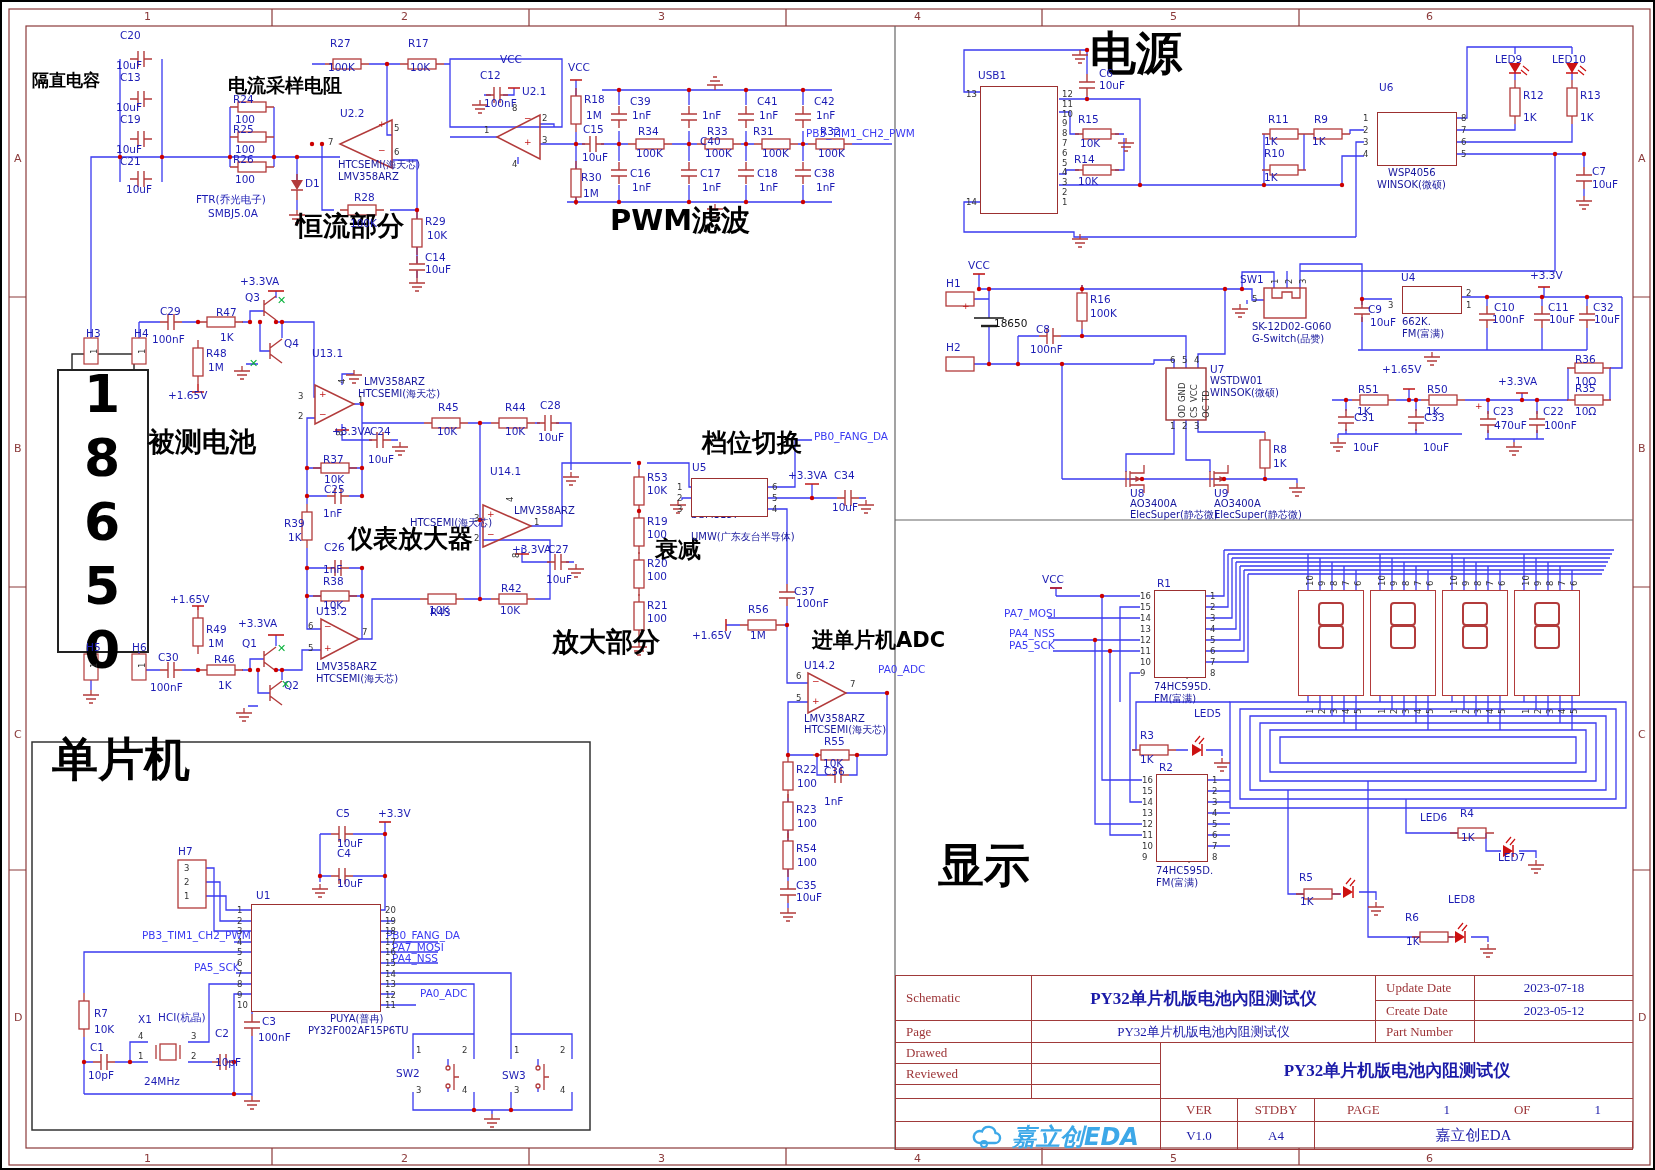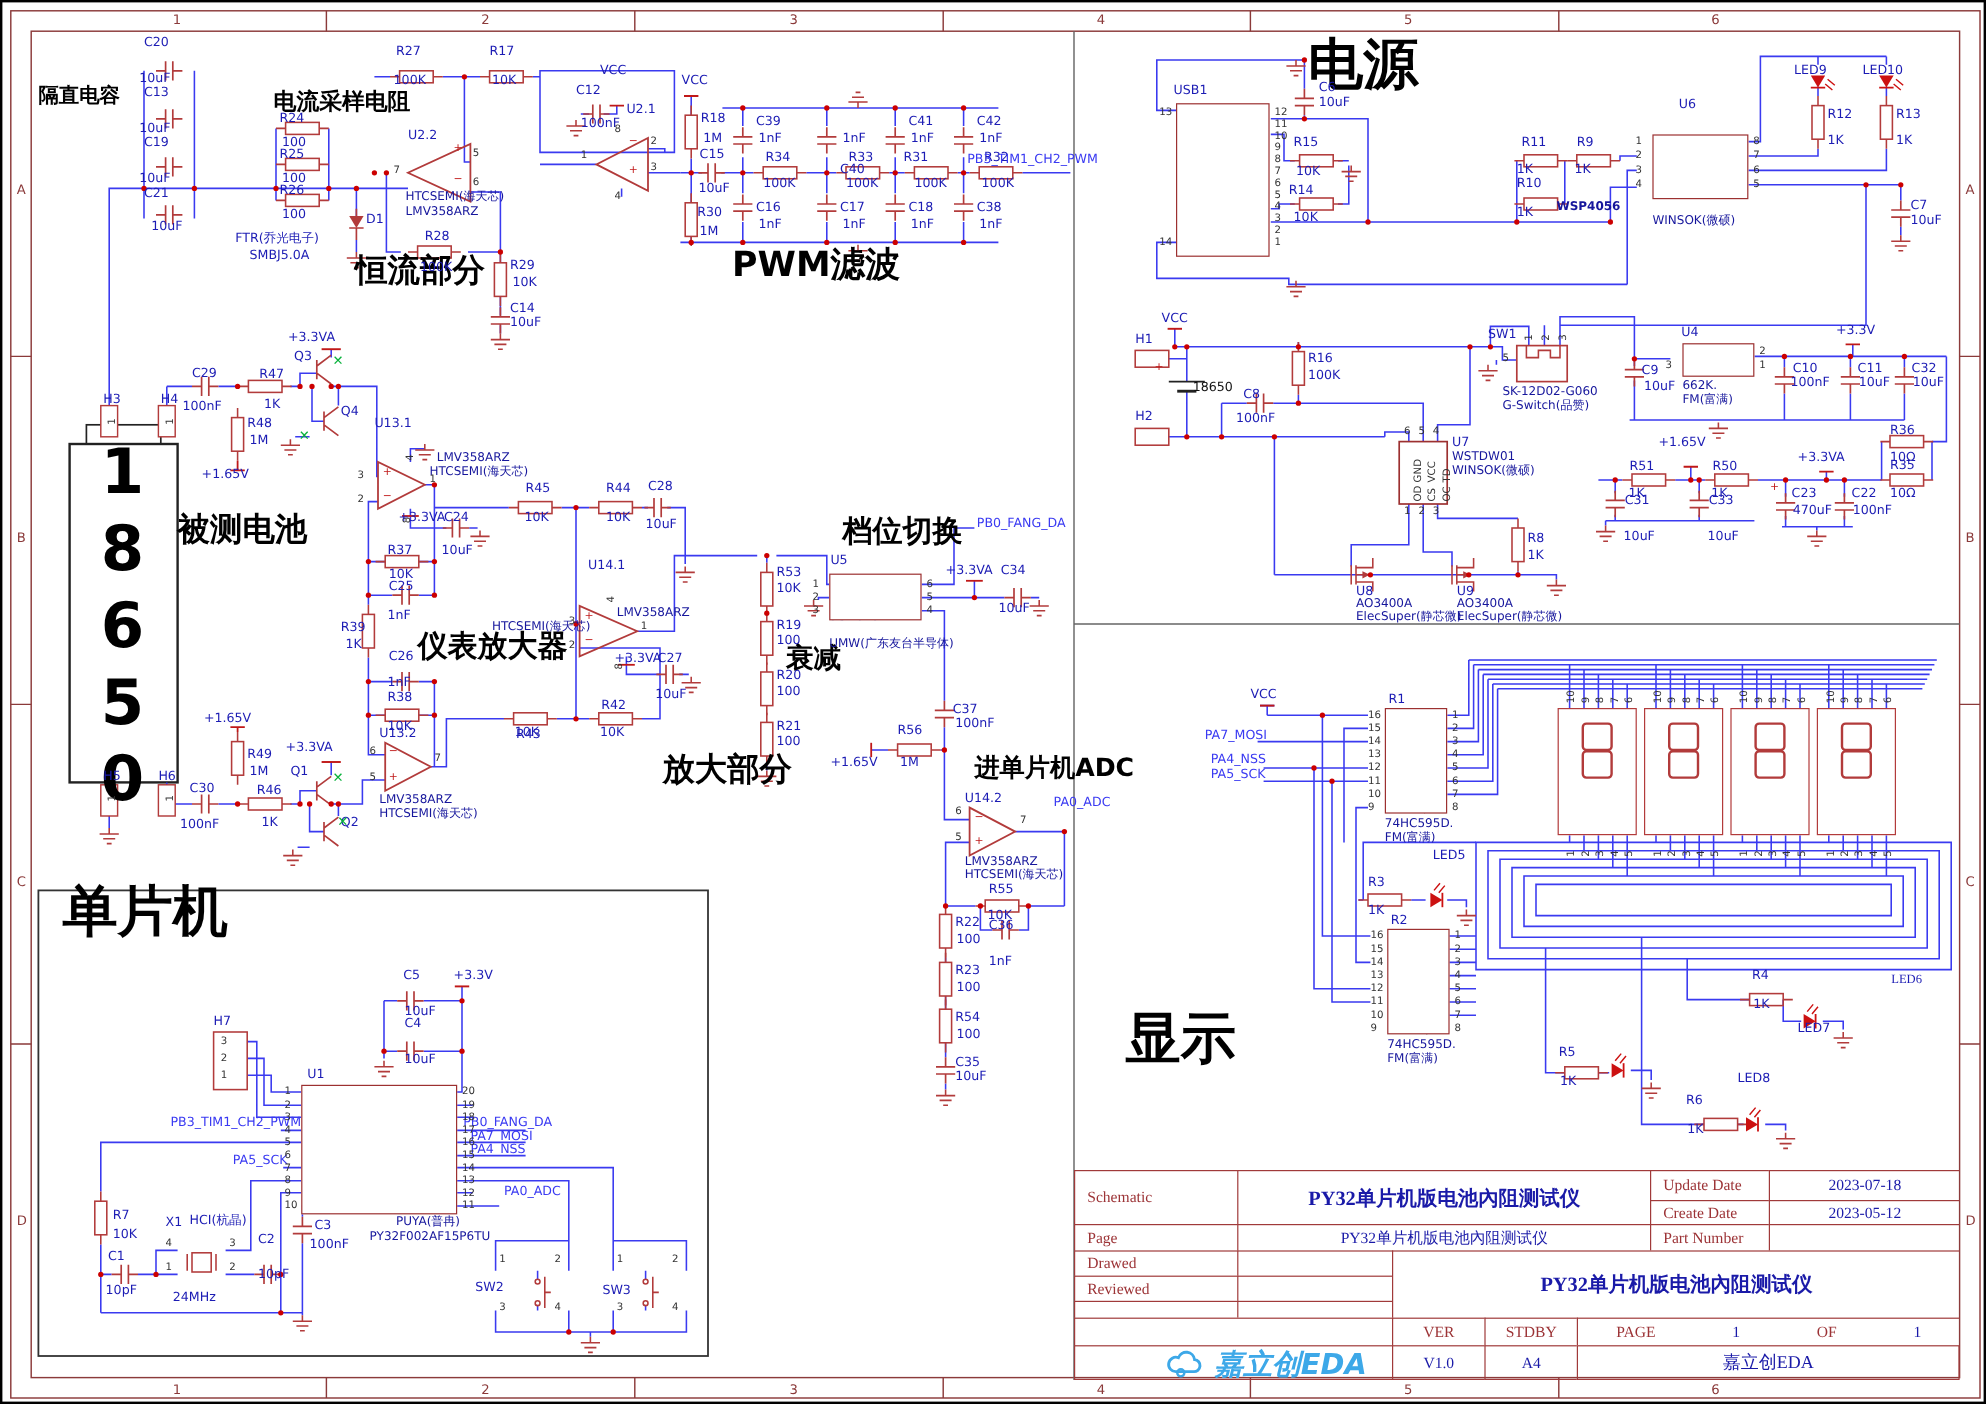--- a/index.html
+++ b/index.html
@@ -776,21 +776,21 @@
       <span class="q" style="left: 558px; top: 1084px;">4</span>
       <span class="r" style="left: 1040px; top: 572px;">VCC</span>
       <span class="n" style="left: 1002px; top: 606px;">PA7_MOSI</span>
       <span class="n" style="left: 1007px; top: 626px;">PA4_NSS</span>
       <span class="n" style="left: 1007px; top: 638px;">PA5_SCK</span>
       <span class="r" style="left: 1138px; top: 728px;">R3</span>
       <span class="r" style="left: 1138px; top: 752px;">1K</span>
       <span class="r" style="left: 1192px; top: 706px;">LED5</span>
       <span class="r" style="left: 1458px; top: 806px;">R4</span>
       <span class="r" style="left: 1459px; top: 830px;">1K</span>
-      <span class="r" style="left: 1574px; top: 810px; font-family: Liberation Serif, serif;">LED6</span>
+      <span class="r" style="left: 1418px; top: 810px;">LED6</span>
       <span class="r" style="left: 1496px; top: 850px;">LED7</span>
       <span class="r" style="left: 1297px; top: 870px;">R5</span>
       <span class="r" style="left: 1298px; top: 894px;">1K</span>
       <span class="r" style="left: 1403px; top: 910px;">R6</span>
       <span class="r" style="left: 1404px; top: 934px;">1K</span>
       <span class="r" style="left: 1446px; top: 892px;">LED8</span>
       <span class="sg" style="left: 960px; top: 300px;">+</span>
       <span class="sg" style="left: 1473px; top: 400px;">+</span>
       <span class="sg" style="left: 376px; top: 118px;">+</span>
       <span class="sg" style="left: 376px; top: 144px;">−</span>
@@ -830,38 +830,38 @@
       <span class="pin" style="left: 1014px; top: 156.6px; width: 38px; text-align: right;">DN2</span>
       <span class="q" style="left: 1060px; top: 156.6px;">5</span>
       <span class="pin" style="left: 1014px; top: 166.4px; width: 38px; text-align: right;">CC1</span>
       <span class="q" style="left: 1060px; top: 166.4px;">4</span>
       <span class="pin" style="left: 1014px; top: 176.2px; width: 38px; text-align: right;">SBU2</span>
       <span class="q" style="left: 1060px; top: 176.2px;">3</span>
       <span class="pin" style="left: 1014px; top: 186px; width: 38px; text-align: right;">VBUS</span>
       <span class="q" style="left: 1060px; top: 186px;">2</span>
       <span class="pin" style="left: 1014px; top: 195.8px; width: 38px; text-align: right;">GND</span>
       <span class="q" style="left: 1060px; top: 195.8px;">1</span>
-      <span class="r" style="left: 1377px; top: 80px; margin-left: 20px;">U6</span>
+      <span class="r" style="left: 1377px; top: 80px;">U6</span>
       <span class="q" style="left: 1361px; top: 112px;">1</span>
       <span class="pin" style="left: 1380px; top: 112px;">TEMP</span>
       <span class="q" style="left: 1361px; top: 124px;">2</span>
       <span class="pin" style="left: 1380px; top: 124px;">PROG</span>
       <span class="q" style="left: 1361px; top: 136px;">3</span>
       <span class="pin" style="left: 1380px; top: 136px;">GND</span>
       <span class="q" style="left: 1361px; top: 148px;">4</span>
       <span class="pin" style="left: 1380px; top: 148px;">Vcc</span>
       <span class="pin" style="left: 1413px; top: 112px; width: 38px; text-align: right;">CE</span>
       <span class="q" style="left: 1459px; top: 112px;">8</span>
       <span class="pin" style="left: 1413px; top: 124px; width: 38px; text-align: right;">CHRG#</span>
       <span class="q" style="left: 1459px; top: 124px;">7</span>
       <span class="pin" style="left: 1413px; top: 136px; width: 38px; text-align: right;">STDBY#</span>
       <span class="q" style="left: 1459px; top: 136px;">6</span>
       <span class="pin" style="left: 1413px; top: 148px; width: 38px; text-align: right;">BAT</span>
       <span class="q" style="left: 1459px; top: 148px;">5</span>
-      <span class="pt" style="left: 1295px; top: 166px; font-weight: bold;">WSP4056</span>
+      <span class="pt" style="left: 1386px; top: 166px;">WSP4056</span>
       <span class="pt" style="left: 1375px; top: 178px;">WINSOK(微硕)</span>
       <span class="r" style="left: 690px; top: 460px;">U5</span>
       <span class="q" style="left: 675px; top: 481px;">1</span>
       <span class="pin" style="left: 694px; top: 481px;">B1</span>
       <span class="q" style="left: 675px; top: 492px;">2</span>
       <span class="pin" style="left: 694px; top: 492px;">GND</span>
       <span class="q" style="left: 675px; top: 503px;">3</span>
       <span class="pin" style="left: 694px; top: 503px;">B0</span>
       <span class="pin" style="left: 724px; top: 481px; width: 38px; text-align: right;">Select</span>
       <span class="q" style="left: 770px; top: 481px;">6</span>

